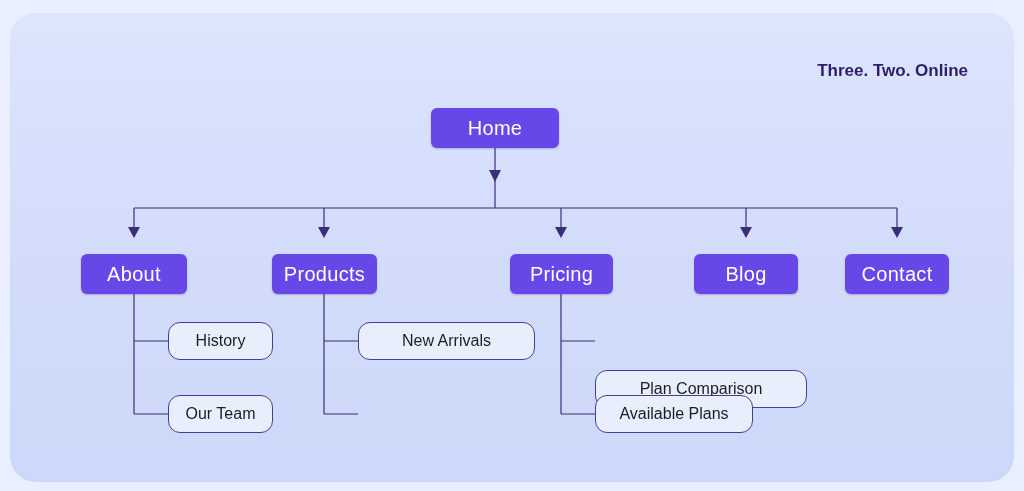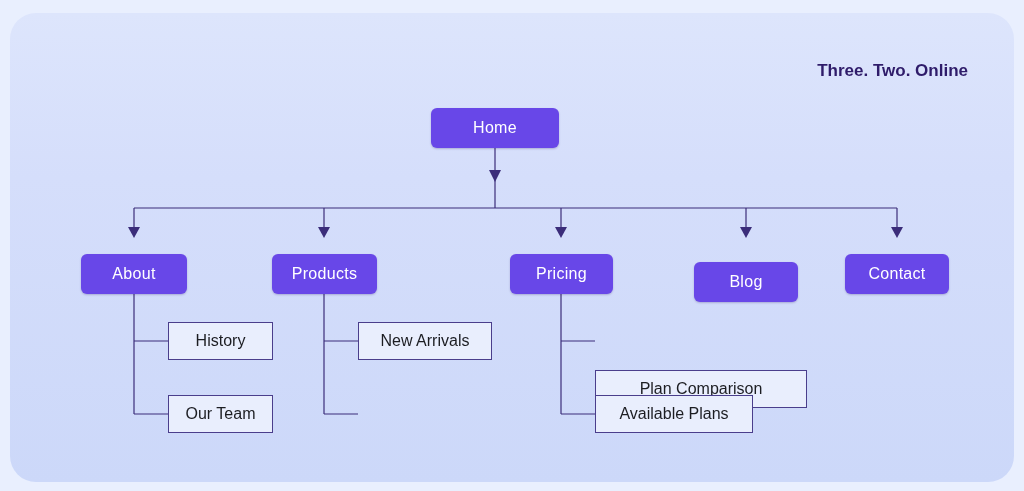--- a/index.html
+++ b/index.html
@@ -52,42 +52,42 @@
   .node{
     position:absolute;
     height:40px;
     display:flex; align-items:center; justify-content:center;
     box-sizing:border-box;
   }
   .node.primary{
     background:#6847e8;
     color:#ffffff;
     border-radius:6px;
-    font-size:16px;
+    font-size:20px;
     font-weight:400;
     letter-spacing:.3px;
     box-shadow:0 1px 2px rgba(47,28,106,.25);
   }
   .node.leaf{
     height:38px;
     background:#e9eefd;
     border:1px solid #4a3e8c;
-    border-radius:0;
+    border-radius:12px;
     color:#1c1d22;
     font-size:16px;
   }
   #node-home        {left:431px; top:108px; width:128px;}
   #node-about       {left:81px;  top:254px; width:106px;}
   #node-products    {left:272px; top:254px; width:105px;}
   #node-pricing     {left:510px; top:254px; width:103px;}
-  #node-blog        {left:694px; top:262px; width:104px;}
+  #node-blog        {left:694px; top:254px; width:104px;}
   #node-contact     {left:845px; top:254px; width:104px;}
   #leaf-history         {left:168px; top:322px; width:105px;}
   #leaf-our-team        {left:168px; top:395px; width:105px;}
-  #leaf-new-arrivals    {left:358px; top:322px; width:134px;}
+  #leaf-new-arrivals    {left:358px; top:322px; width:177px;}
   #leaf-all-categories  {left:358px; top:395px; width:150px;}
   #leaf-plan-comparison {left:595px; top:322px; width:212px;margin-top:48px;}
   #leaf-available-plans {left:595px; top:395px; width:158px;}
 </style>
 </head>
 <body>
 
 <div class="canvas">
   <div class="card"></div>
 

